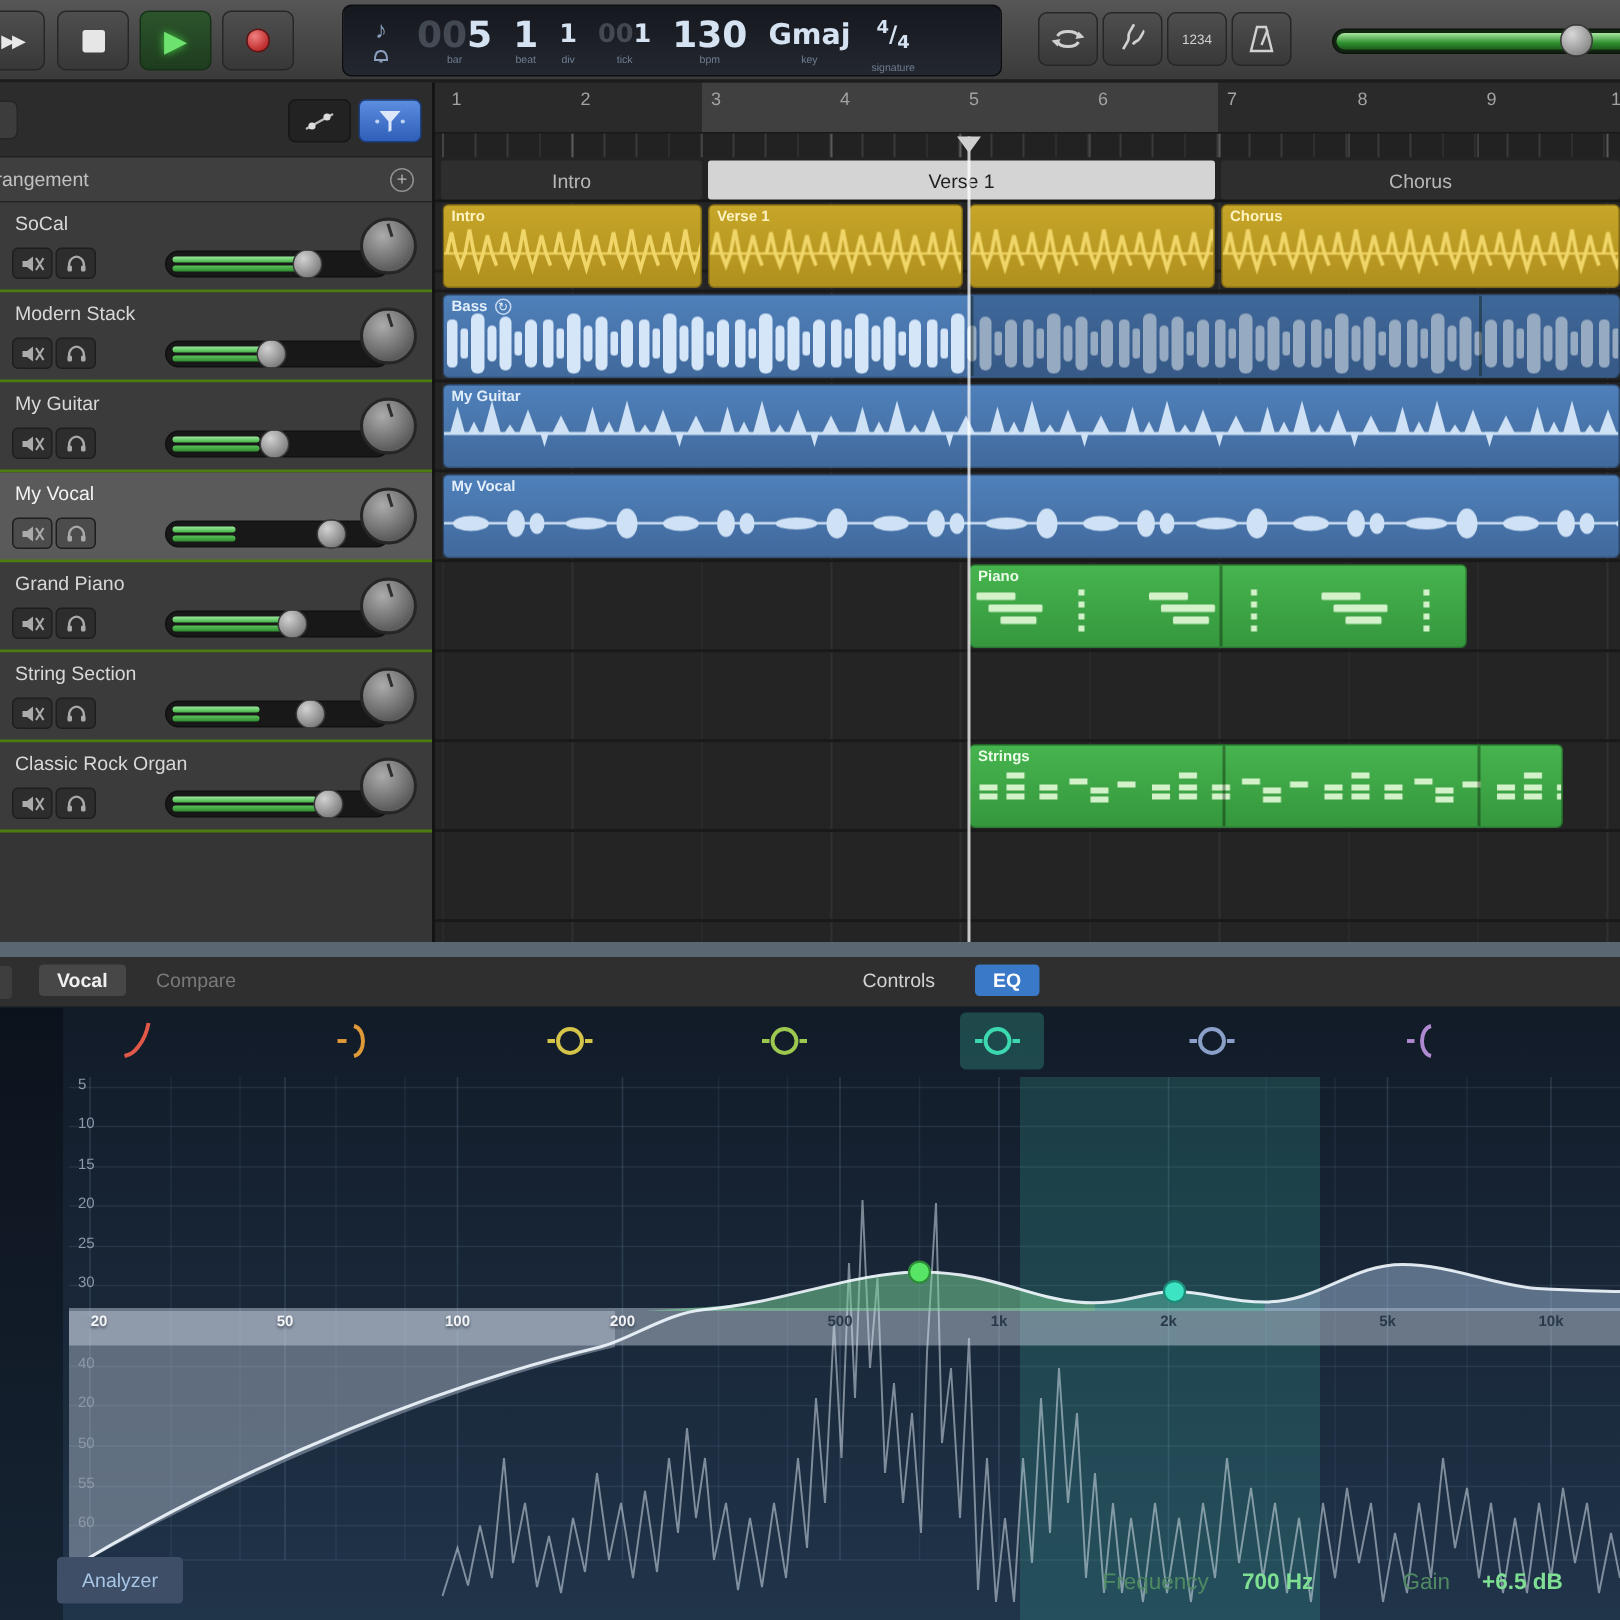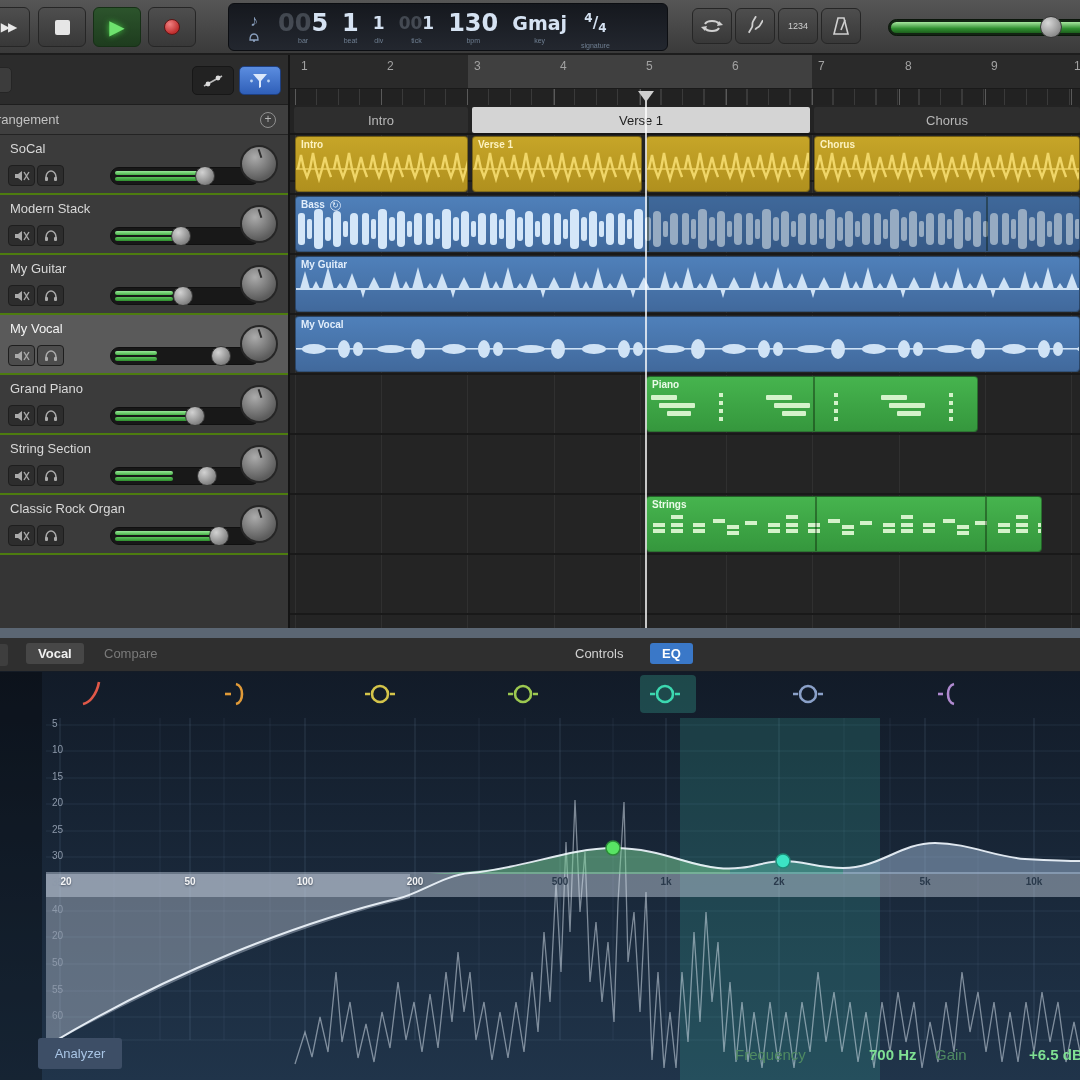--- a/index.html
+++ b/index.html
@@ -154,21 +154,21 @@
   .fq-lab { position:absolute; top:204px; width:40px; margin-left:-20px; text-align:center;
     font-size:10px; font-weight:bold; z-index:5; }
   .fq-lab.lt { color:rgba(255,255,255,.92); text-shadow:0 1px 2px rgba(20,30,45,.6); }
   .fq-lab.dk { color:rgba(38,54,72,.95); }
   .analyzer-btn { position:absolute; left:38px; top:366px; width:84px; height:31px;
     background:#3d4e66; border-radius:3px; color:#a9c5e5; font-size:13px;
     display:flex; align-items:center; justify-content:center; z-index:6; }
   .readout { position:absolute; top:374px; left:0; width:1080px; height:20px; z-index:6; font-size:15px; }
   .readout span { position:absolute; white-space:nowrap; }
   .ro-dim { color:#4f8a62; }
-  .ro-val { color:#7fe093; font-weight:bold;margin-left:41px; }
+  .ro-val { color:#7fe093; font-weight:bold; }
   .ro-fl { left:735px; } .ro-fv { left:828px; } .ro-gl { left:935px; } .ro-gv { left:988px; }
 </style>
 </head>
 <body>
 
 <div class="app">
 
   <div class="toolbar">
     <div class="tbtn ff">▶▶</div>
     <div class="tbtn stop">

